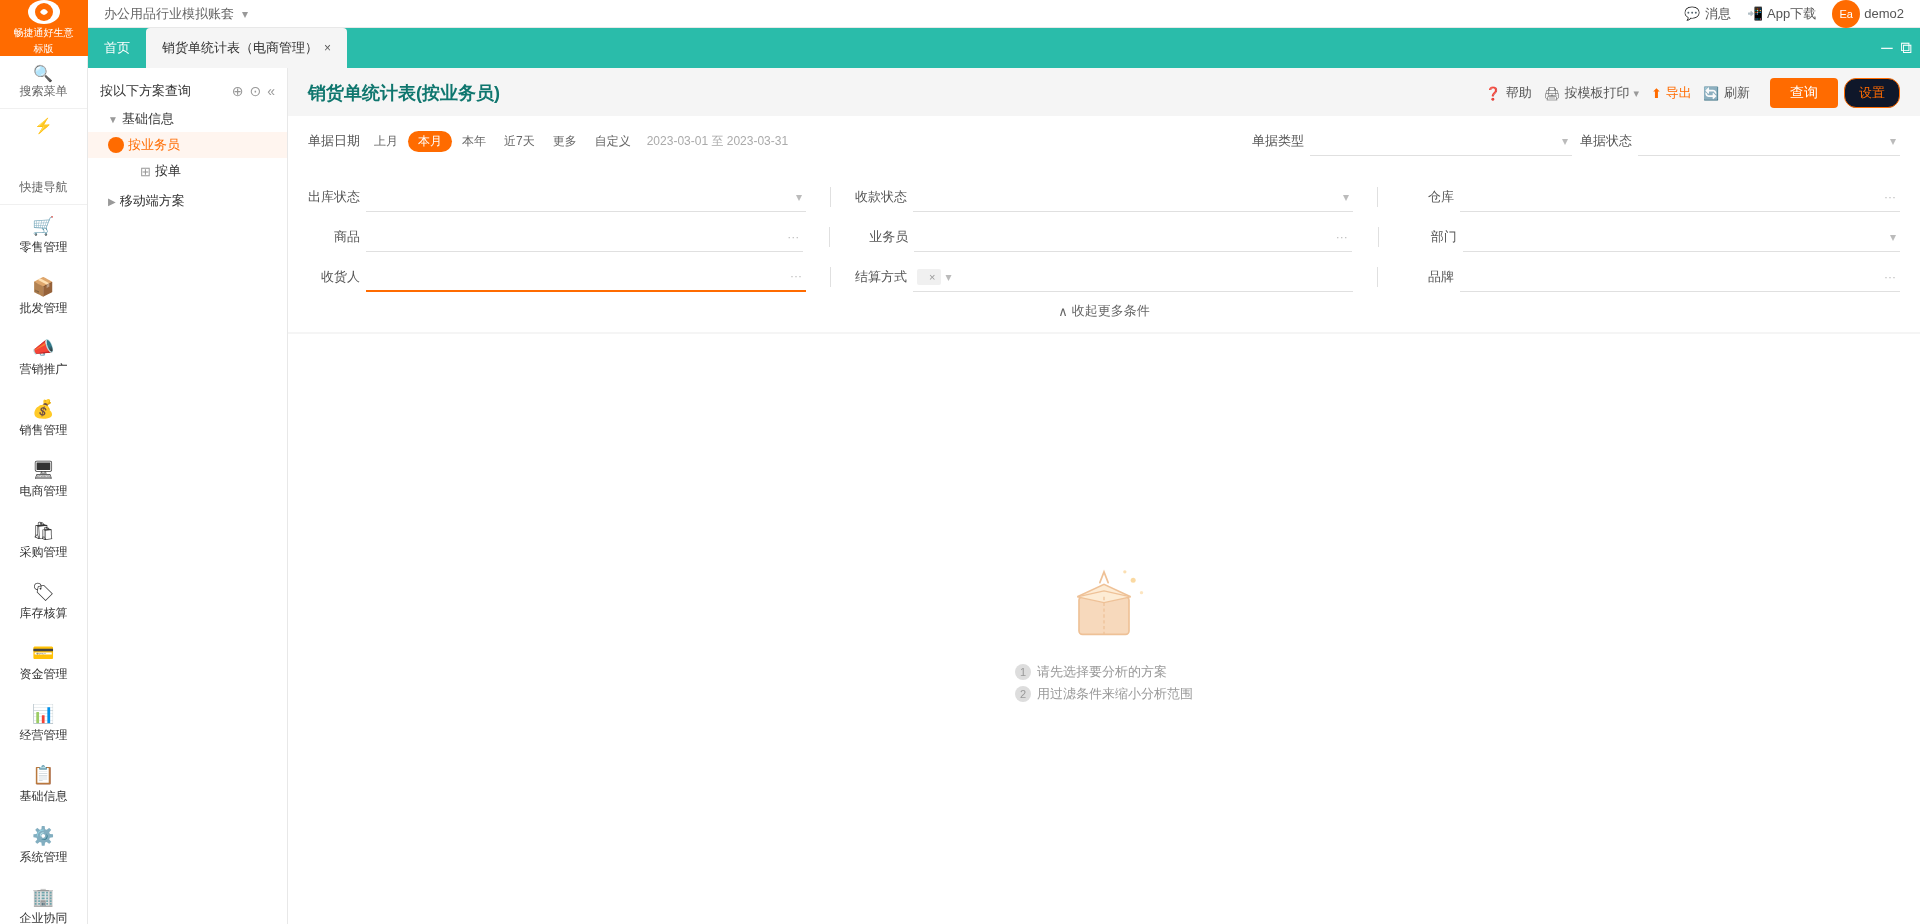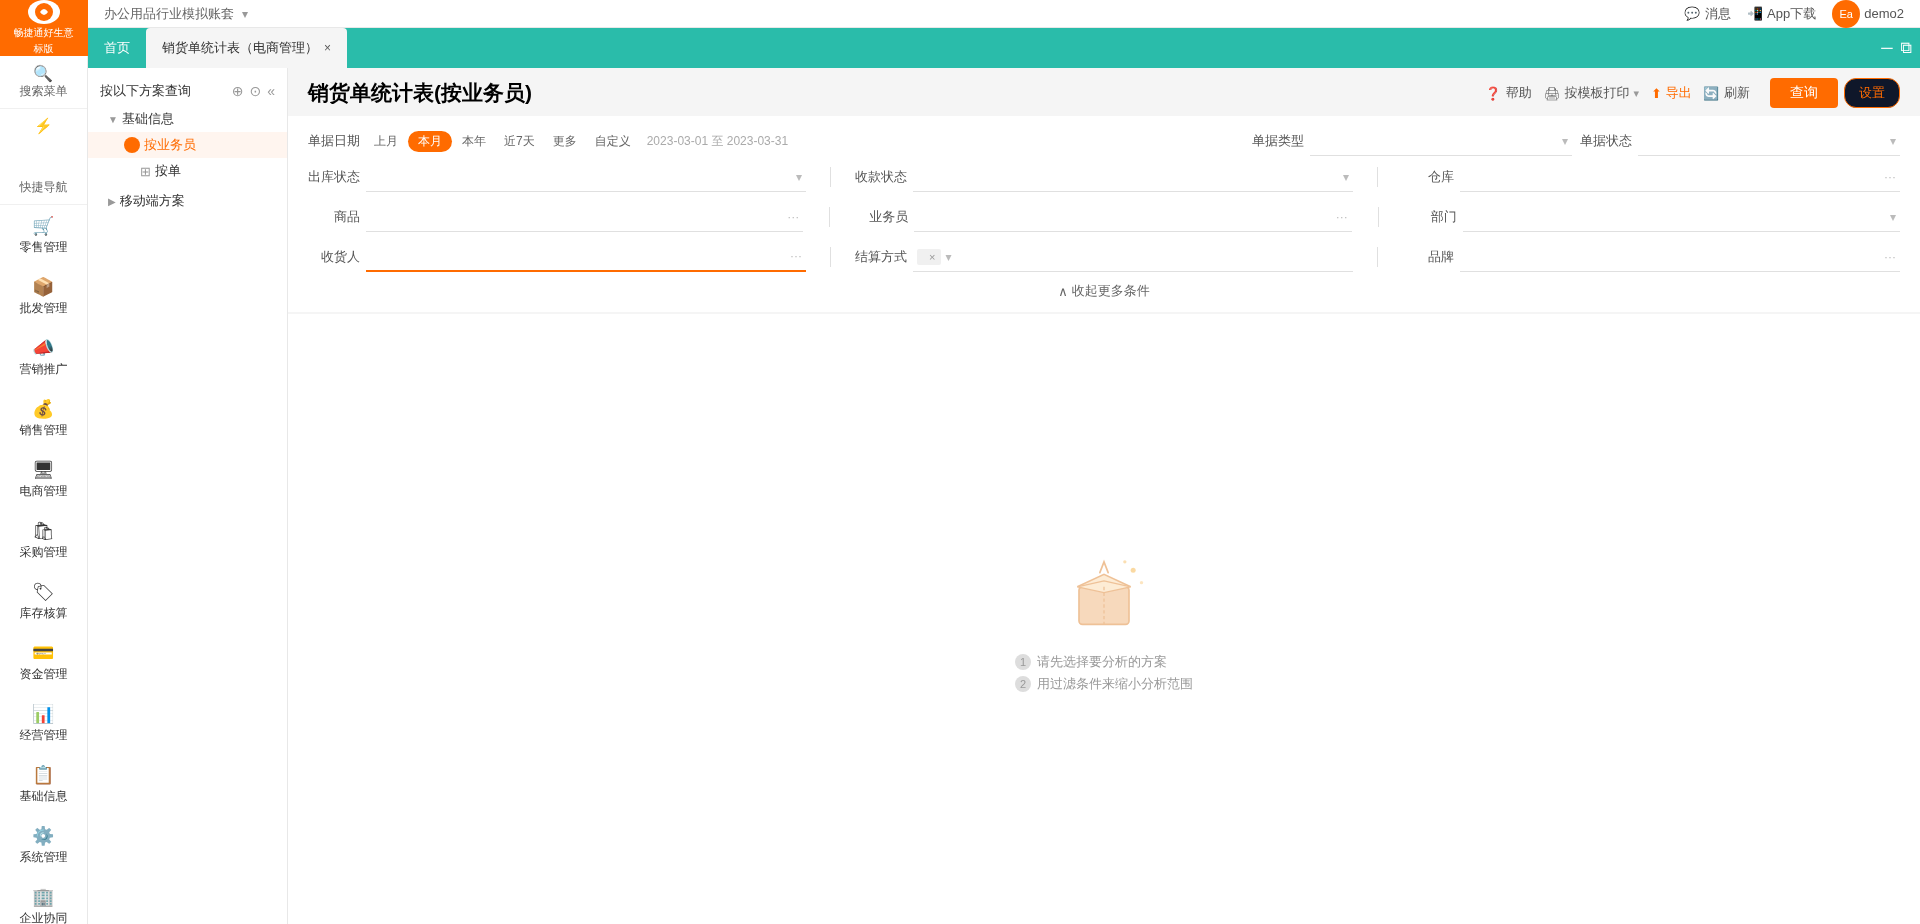--- a/index.html
+++ b/index.html
@@ -41,28 +41,28 @@
 
     
     .left-panel { width: 200px; background: #fff; border-right: 1px solid #e8e8e8; padding: 8px 0; }
     .left-panel-header { display: flex; align-items: center; justify-content: space-between; padding: 6px 12px; font-size: 13px; color: #333; }
     .left-panel-title { font-weight: 500; }
     .left-panel-icons { display: flex; gap: 6px; color: #999; }
     .left-panel-icons span { cursor: pointer; font-size: 14px; }
     .tree-item { padding: 4px 12px 4px 20px; cursor: pointer; display: flex; align-items: center; gap: 4px; font-size: 13px; color: #333; }
     .tree-item.parent { font-weight: 500; }
     .tree-item .tree-arrow { font-size: 10px; color: #999; }
-    .tree-item-child { padding: 4px 12px 4px 36px; cursor: pointer; display: flex; align-items: center; gap: 4px; font-size: 13px; color: #333; }
+    .tree-item-child { padding: 4px 12px 4px 20px; cursor: pointer; display: flex; align-items: center; gap: 4px; font-size: 13px; color: #333; }
     .tree-item-child.active { color: #ff6b00; background: #fff5ef; }
     .tree-item-child .child-icon { width: 16px; height: 16px; border-radius: 50%; background: #ff6b00; display: flex; align-items: center; justify-content: center; color: white; font-size: 10px; }
     .tree-sub-child { padding: 4px 12px 4px 52px; cursor: pointer; display: flex; align-items: center; gap: 4px; font-size: 13px; color: #333; }
 
     
     .right-panel { flex: 1; display: flex; flex-direction: column; overflow: hidden; }
-    .page-title { font-size: 21px; font-weight: 600; color: #000000; }
+    .page-title { font-size: 18px; font-weight: 600; color: #0f766e; }
     .page-actions { display: flex; align-items: center; gap: 12px; }
     .page-action-btn { display: flex; align-items: center; gap: 4px; color: #555; font-size: 13px; cursor: pointer; }
     .page-action-btn.export { color: #ff6b00; }
     .btn-query { background: #ff6b00; color: white; border: none; padding: 6px 20px; border-radius: 4px; font-size: 14px; cursor: pointer; }
     .btn-settings { background: #0f172a; color: #ff6b00; border: 1px solid #ff6b00; padding: 5px 14px; border-radius: 12px; font-size: 13px; cursor: pointer; }
     .date-btn { padding: 3px 8px; font-size: 12px; border-radius: 2px; cursor: pointer; color: #666; background: none; border: none; }
     .date-btn.active { background: #ff6b00; color: white; border-radius: 12px; padding: 2px 10px; }
     .filter-tag { display: flex; align-items: center; gap: 4px; background: #f0f0f0; border-radius: 2px; padding: 2px 6px; font-size: 12px; color: #333; }
     .filter-tag .tag-close { cursor: pointer; color: #999; font-size: 11px; margin-left: 2px; }
     .empty-content { display: flex; flex-direction: column; align-items: center; gap: 8px; }
@@ -75,21 +75,21 @@
 
     .filter-wrapper { background: #fff; padding: 10px 20px; }
 
     .field-wrap { display: flex; align-items: center; flex: 1; gap: 6px; }
     .field-label { color: #555; font-size: 13px; min-width: 52px; text-align: right; white-space: nowrap; }
     .field-control { flex: 1; height: 30px; display: flex; align-items: center; border-bottom: 1px solid #e0e0e0; cursor: pointer; padding: 0 4px; position: relative; }
     .field-control .ctrl-val { flex: 1; font-size: 13px; color: #333; }
     .field-control .ctrl-icon { color: #bbb; font-size: 12px; flex-shrink: 0; }
     .field-divider { width: 1px; height: 20px; background: #e0e0e0; margin: 0 16px; }
     
-    .date-row { display: flex; align-items: center; margin-bottom: 6px; }
+    .date-row { display: flex; align-items: center; margin-bottom: 26px; }
     .date-label { color: #555; font-size: 13px; min-width: 52px; text-align: right; white-space: nowrap; margin-right: 6px; }
     .date-buttons { display: flex; align-items: center; gap: 2px; }
     .date-range-text { color: #aaa; font-size: 12px; margin-left: 8px; }
 
     .collapse-section { display: flex; justify-content: center; padding: 4px 0 2px; }
     .collapse-btn-inner { display: flex; align-items: center; gap: 4px; color: #666; font-size: 13px; cursor: pointer; }
     
     .content-body { flex: 1; background: #fff; margin-top: 2px; display: flex; align-items: center; justify-content: center; }
   </style>
 </head>

